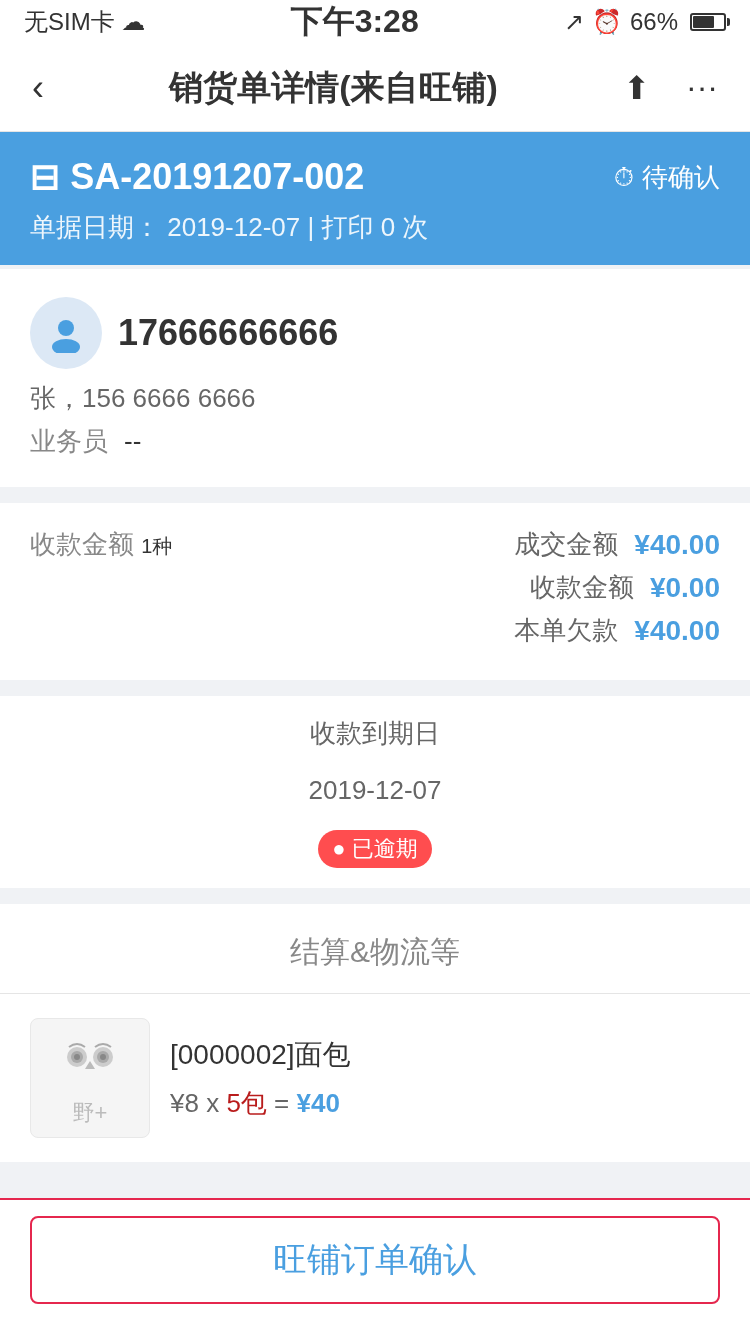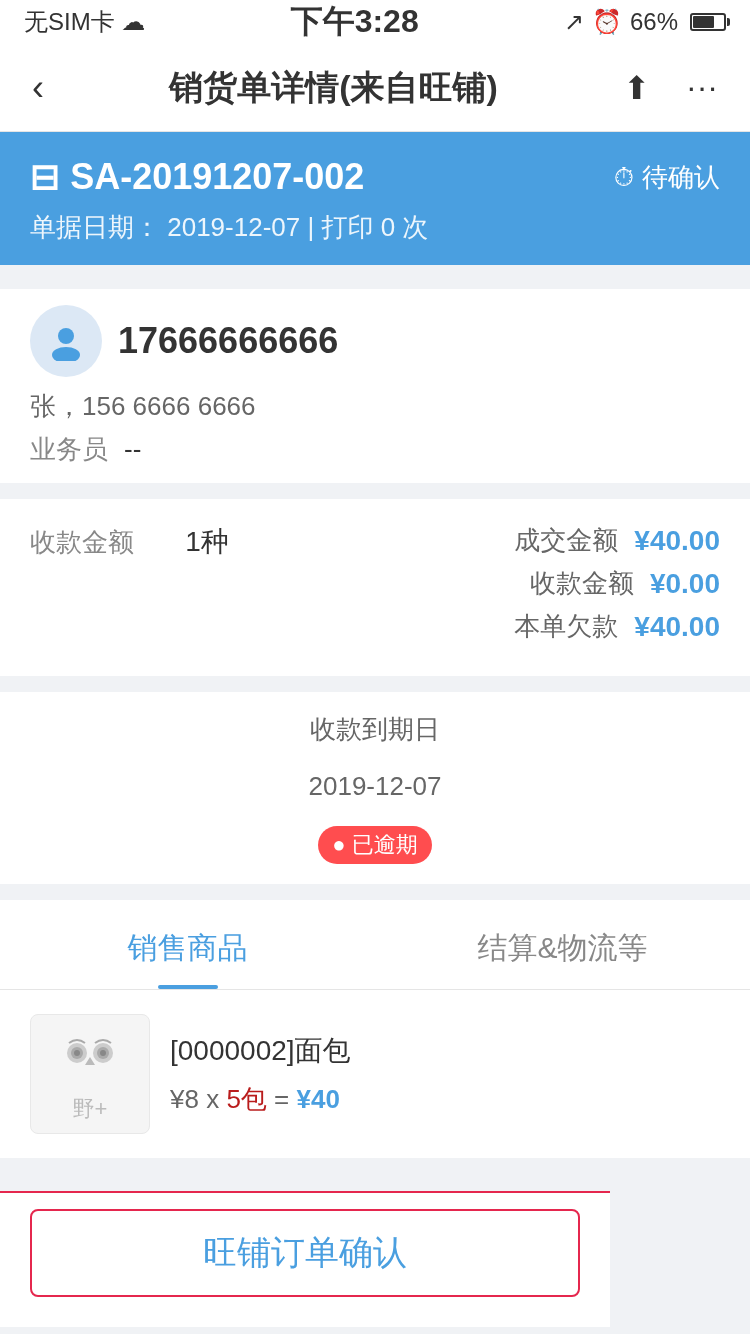--- a/index.html
+++ b/index.html
@@ -114,22 +114,22 @@
       gap: 8px;
     }
     .date-info {
       font-size: 26px;
       color: rgba(255,255,255,0.9);
     }
 
     
     .customer-section {
       background: #fff;
-      padding: 16px 30px;
-      margin-top: 24px;
+      padding: 28px 30px;
+      margin-top: 4px;
     }
     .customer-top {
       display: flex;
       align-items: center;
       gap: 16px;
       margin-bottom: 12px;
     }
     .avatar {
       width: 72px;
       height: 72px;
@@ -167,21 +167,21 @@
     .summary-section {
       background: #fff;
       padding: 24px 30px;
       margin-top: 16px;
       display: flex;
       justify-content: space-between;
       align-items: flex-start;
     }
     .summary-left { font-size: 26px; color: #666; }
     .summary-label { color: #888; }
-    .summary-count { color: #333; font-size: 28px; margin-left: 44px; }
+    .summary-count { color: #333; font-size: 20px; }
     .summary-right { text-align: right; }
     .amount-row {
       display: flex;
       justify-content: flex-end;
       align-items: center;
       gap: 16px;
       margin-bottom: 8px;
       font-size: 26px;
     }
     .amount-label { color: #666; }
@@ -286,23 +286,23 @@
 
     
     .empty-space {
       height: 200px;
       background: #f0f2f5;
     }
 
     
     .bottom-bar {
       position: fixed;
-      bottom: 7px;
+      bottom: 0;
       left: 0;
-      width: 610px;
+      width: 750px;
       background: #fff;
       padding: 16px 30px 30px;
       border-top: 2px solid #e5274e;
     }
     .confirm-btn {
       width: 100%;
       height: 88px;
       background: #fff;
       border: 2px solid #e5274e;
       border-radius: 8px;
@@ -407,23 +407,20 @@
   <span>2019-12-07</span>
   <span> </span>
   <span class="overdue-badge">
     <span>●</span>
     <span>已逾期</span>
   </span>
 </div>
 
 <div class="tabs-section">
   <div class="tabs-header">
-    <div class="tab-item active">
-      <span>销售商品</span>
-    </div>
     <div class="tab-item">
       <span>结算&amp;物流等</span>
     </div>
   </div>
 
   <div class="product-section">
     <div class="product-item">
       <div class="product-image">
         <div style="text-align:center;">
           <svg width="70" height="60" viewBox="0 0 70 60" fill="none">

